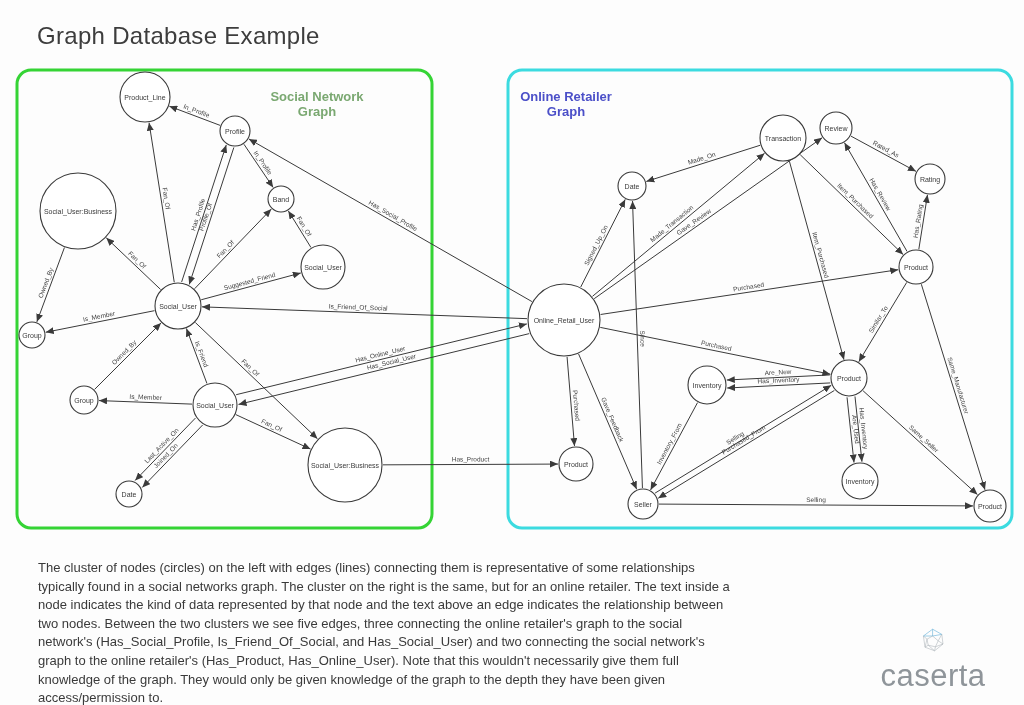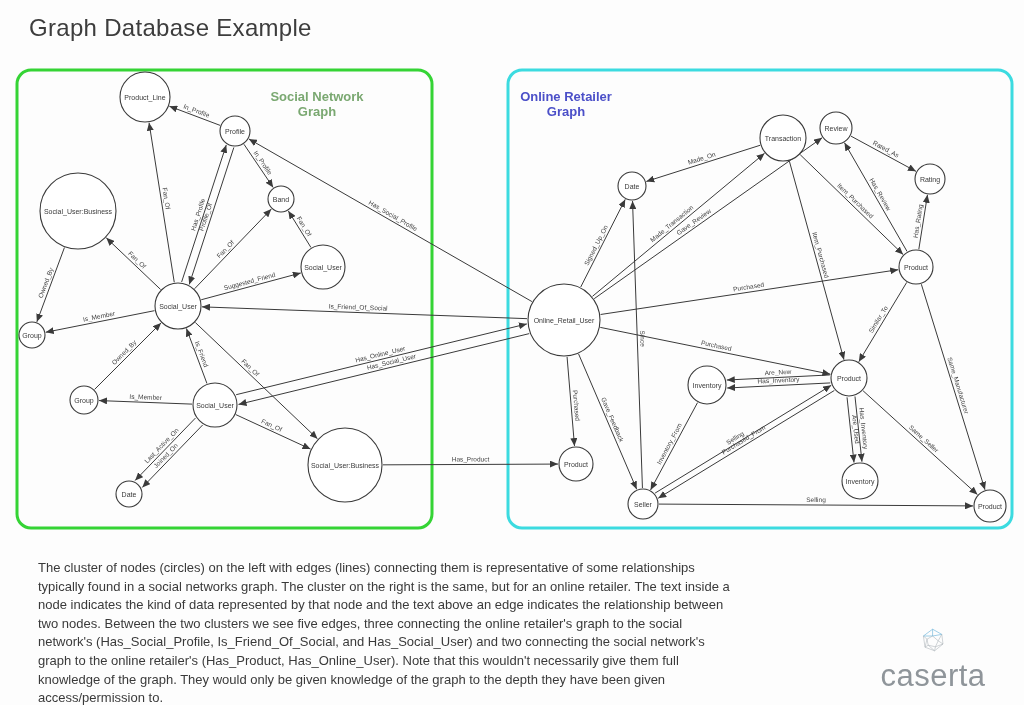--- a/index.html
+++ b/index.html
@@ -1,21 +1,21 @@
 <!DOCTYPE html>
 <html><head>
 <meta charset="utf-8">
 <style>
   html,body{margin:0;padding:0;}
   body{
     width:1024px;height:705px;position:relative;background:#fdfdfd;
     font-family:"Liberation Sans",sans-serif;overflow:hidden;
   }
   .page-title{
-    position:absolute;left:29px;top:14px;margin:0;
+    position:absolute;left:29px;top:14px;margin:8px;
     font-size:24px;font-weight:500;color:#3d3d3d;letter-spacing:.3px;
   }
   #diagram{position:absolute;left:0;top:0;}
   .description{
     position:absolute;left:22px;top:543px;width:702px;margin:16px;
     font-size:13px;line-height:18.6px;color:#3a3a3a;font-weight:400;
   }
   .logo{
     position:absolute;left:848px;top:628px;width:170px;height:66px;
     display:flex;align-items:center;gap:6px;flex-direction:column;

